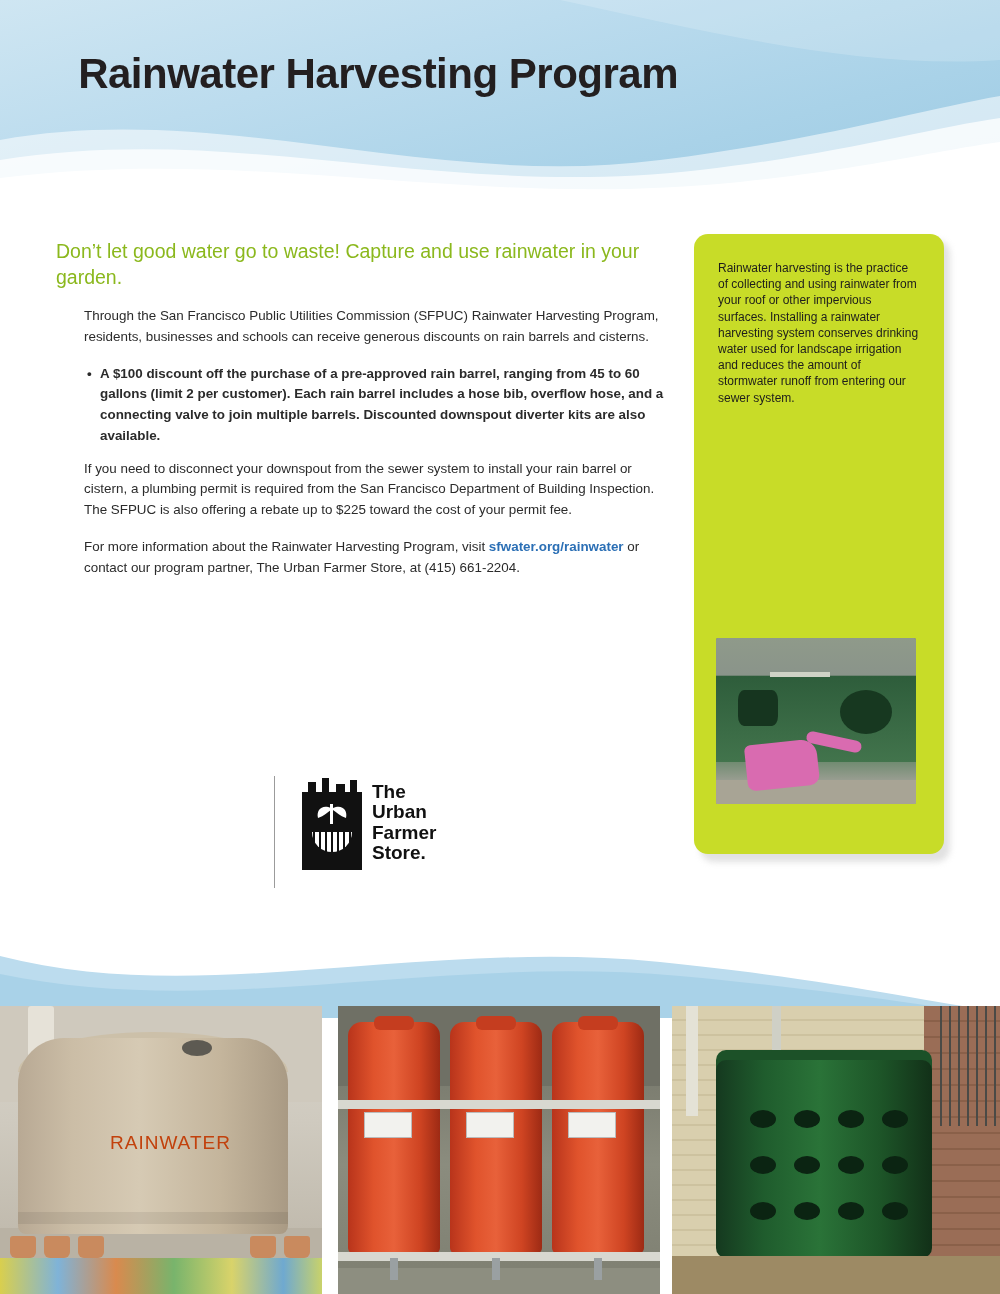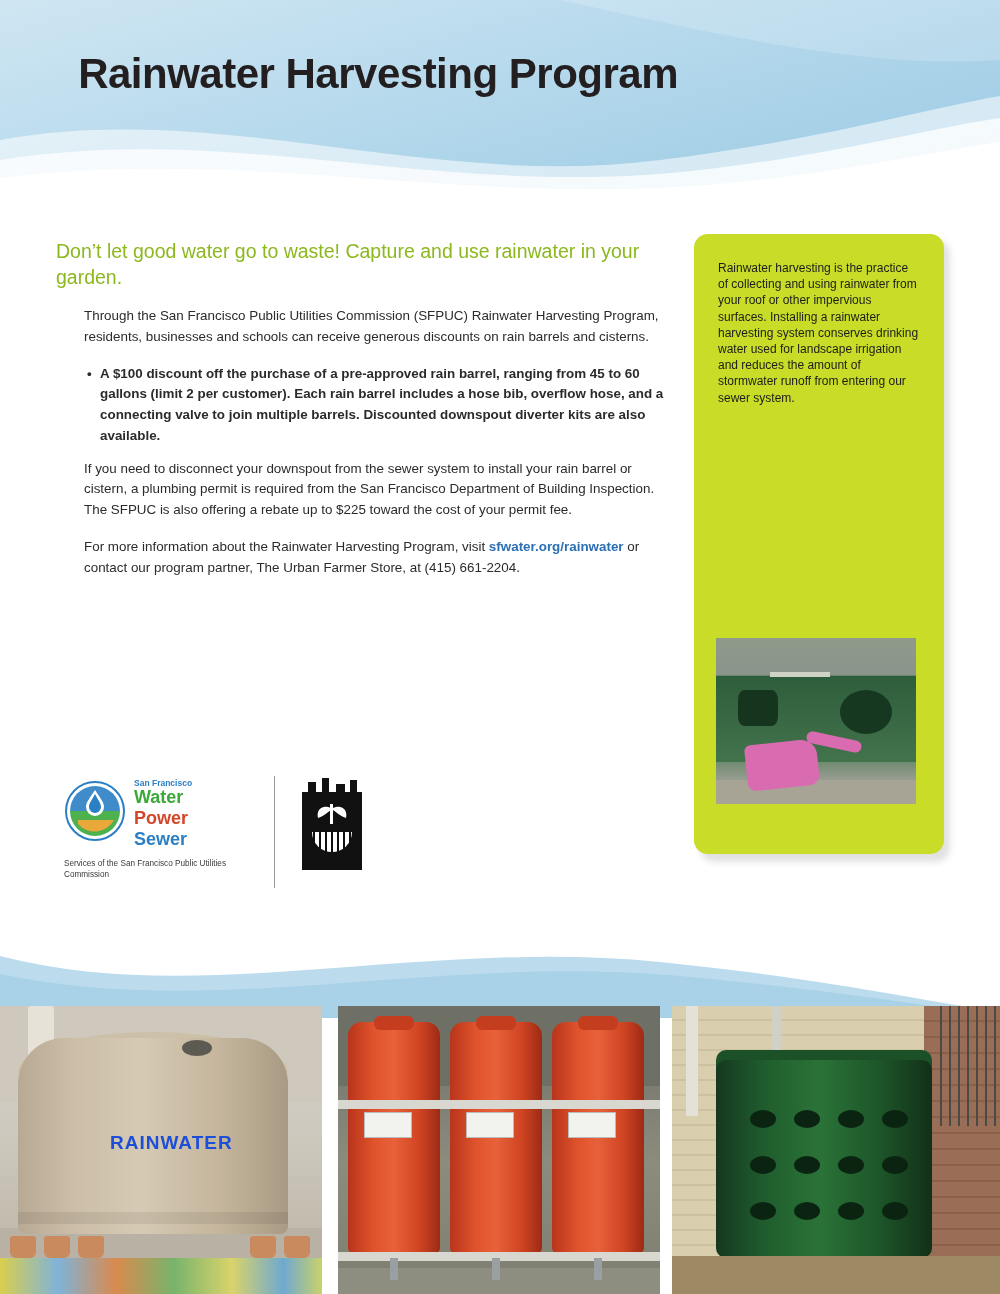--- a/index.html
+++ b/index.html
@@ -101,21 +101,21 @@
   
   .c-sky { position:absolute; inset:0; background:linear-gradient(180deg,#d9d5cb 0%,#cfcabf 40%,#b9b2a4 100%); }
   .c-wall { position:absolute; left:0; top:0; width:322px; height:96px; background:#cfc9bd; }
   .c-pipe { position:absolute; left:28px; top:0; width:26px; height:60px; background:#e6e2d8; border-radius:3px; }
   .c-tank { position:absolute; left:18px; top:32px; width:270px; height:196px;
     background:linear-gradient(90deg,#b8a994 0%, #cbbda6 20%, #d6caB4 45%, #c4b59c 75%, #a99a84 100%);
     border-radius:46px 46px 8px 8px; }
   .c-top { position:absolute; left:18px; top:26px; width:270px; height:40px;
     background:#ccc0a9; border-radius:50%/100% 100% 0 0; }
   .c-lid { position:absolute; left:182px; top:34px; width:30px; height:16px; background:#5d5a52; border-radius:50%; }
-  .c-label { position:absolute; left:110px; top:126px; font-size:19px; font-weight:bold; color:#1d4ed8; letter-spacing:1px; }
+  .c-label { position:absolute; left:110px; top:126px; font-size:19px; font-weight:normal; color:#c2410c; letter-spacing:1px; }
   .c-band { position:absolute; left:18px; top:206px; width:270px; height:12px; background:rgba(0,0,0,.07); }
   .c-ground { position:absolute; left:0; top:222px; width:322px; height:34px; background:#b9b2a4; }
   .c-mural { position:absolute; left:0; top:252px; width:322px; height:36px;
     background:linear-gradient(90deg,#d9cf4e 0%, #7fb3d8 18%, #d98a4e 36%, #78b46c 54%, #d9d36a 72%, #6fa9d0 88%, #c9d26a 100%); }
   .pot { position:absolute; bottom:36px; width:26px; height:22px; background:#c98a5e; border-radius:3px 3px 6px 6px; }
 
   
   .b-bg { position:absolute; inset:0; background:linear-gradient(180deg,#6e6f63 0%,#8b8c7e 55%,#7d7e70 100%); }
   .b-wall { position:absolute; left:0; top:0; width:322px; height:80px; background:#6f7065; }
   .barrel { position:absolute; top:16px; width:92px; height:232px;
@@ -186,53 +186,44 @@
       <div class="p1-pipe"></div>
       <div class="p1-hole1"></div>
       <div class="p1-hole2"></div>
       <div class="p1-ground"></div>
       <div class="p1-can"></div>
       <div class="p1-spout"></div>
     </div>
   </div>
 
   <div class="logos">
-    <div class="sfpuc-logo">
-      <svg class="sfpuc-mark" viewBox="0 0 62 62">
-        <circle cx="31" cy="31" r="29" fill="none" stroke="#2b7fc4" stroke-width="2"></circle>
-        <path d="M6,31 a25,25 0 0 1 50,0 z" fill="#2b7fc4" opacity="0.9"></path>
-        <path d="M6,31 a25,25 0 0 0 50,0 z" fill="#3aa93a" opacity="0.9"></path>
-        <path d="M14,44 a22,22 0 0 0 36,-4 l-36,0 z" fill="#e8a83a"></path>
-        <path d="M31,10 C26,18 22,22 22,27 a9,9 0 0 0 18,0 C40,22 36,18 31,10 z" fill="#ffffff"></path>
-        <path d="M31,14 C28,20 25,23 25,27 a6,6 0 0 0 12,0 C37,23 34,20 31,14 z" fill="#2b7fc4"></path>
-      </svg>
-      <div class="sfpuc-sf">San Francisco</div>
-      <div class="sfpuc-word w-water">Water</div>
-      <div class="sfpuc-word w-power">Power</div>
-      <div class="sfpuc-word w-sewer">Sewer</div>
-      <div class="sfpuc-sub">Services of the San Francisco Public Utilities Commission</div>
-    </div>
 
     <div class="divider"></div>
 
     <div class="ufs-logo">
       <svg class="ufs-mark" viewBox="0 0 64 96">
         <rect x="2" y="14" width="60" height="78" fill="#111"></rect>
         <rect x="8" y="4" width="8" height="12" fill="#111"></rect>
         <rect x="22" y="0" width="7" height="16" fill="#111"></rect>
         <rect x="36" y="6" width="9" height="10" fill="#111"></rect>
         <rect x="50" y="2" width="7" height="14" fill="#111"></rect>
         <g fill="#ffffff">
           <rect x="30" y="26" width="3" height="20"></rect>
           <path d="M31,30 C22,26 16,32 18,40 C24,38 28,34 31,32 z"></path>
           <path d="M33,30 C42,26 48,32 46,40 C40,38 36,34 33,32 z"></path>
           <path d="M12,54 h40 a20,20 0 0 1 -40,0 z"></path>
           <path d="M14,54 v24 M20,54 v28 M26,54 v30 M32,54 v31 M38,54 v30 M44,54 v28 M50,54 v24" stroke="#111" stroke-width="2" fill="none"></path>
         </g>
       </svg>
+      <div class="ufs-text">
+        <div>The</div>
+        <div>Urban</div>
+        <div>Farmer</div>
+        <div>Store.</div>
+      </div>
     </div>
   </div>
 </div>
 
 <div class="bottom">
   <svg class="bottom-wave" viewBox="0 0 1000 90" preserveAspectRatio="none">
     <rect x="0" y="0" width="1000" height="90" fill="#ffffff"></rect>
     <path d="M0,28 C200,80 420,10 660,34 C820,50 920,72 1000,84 L1000,90 L0,90 Z" fill="#bcdcee"></path>
     <path d="M0,46 C220,92 430,26 680,48 C830,62 930,78 1000,88 L1000,90 L0,90 Z" fill="#a9d2e8"></path>
   </svg>

